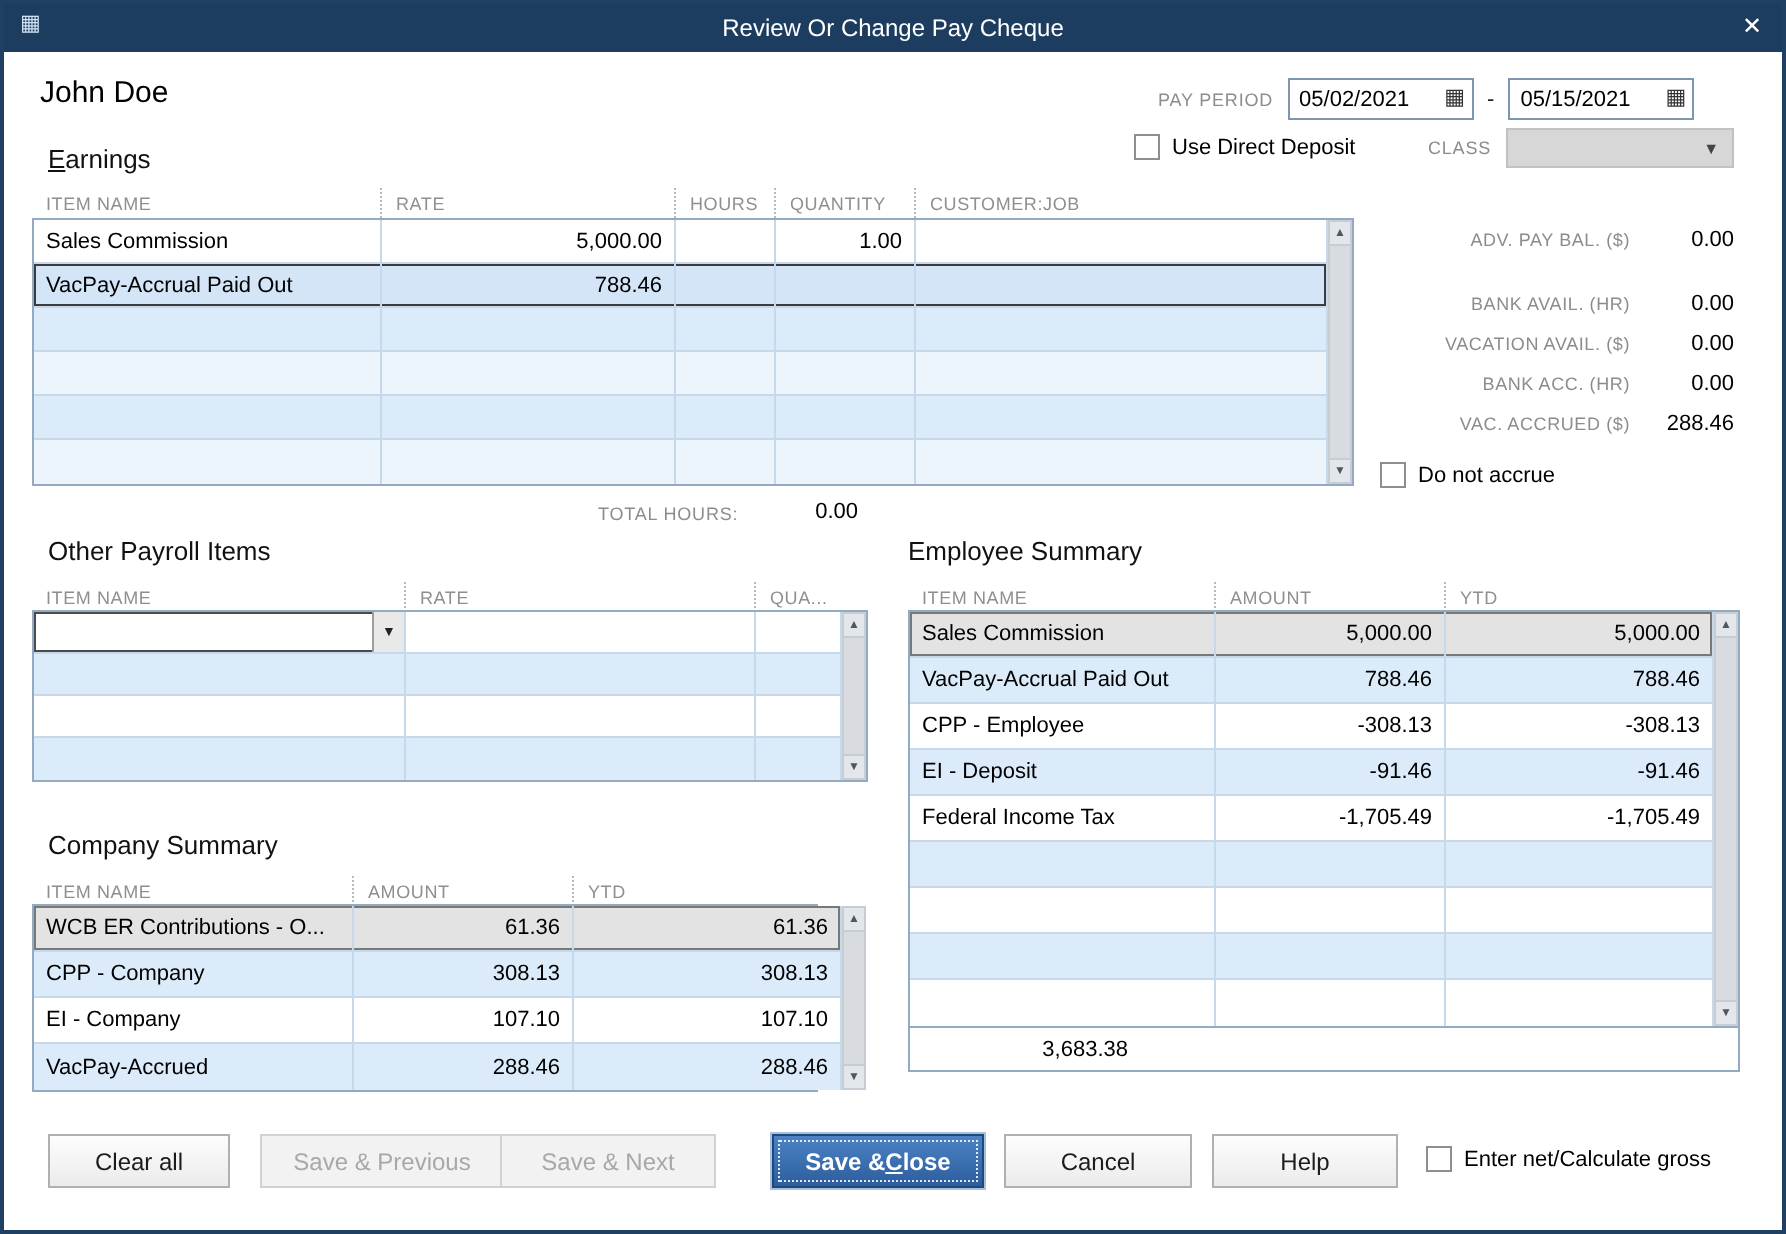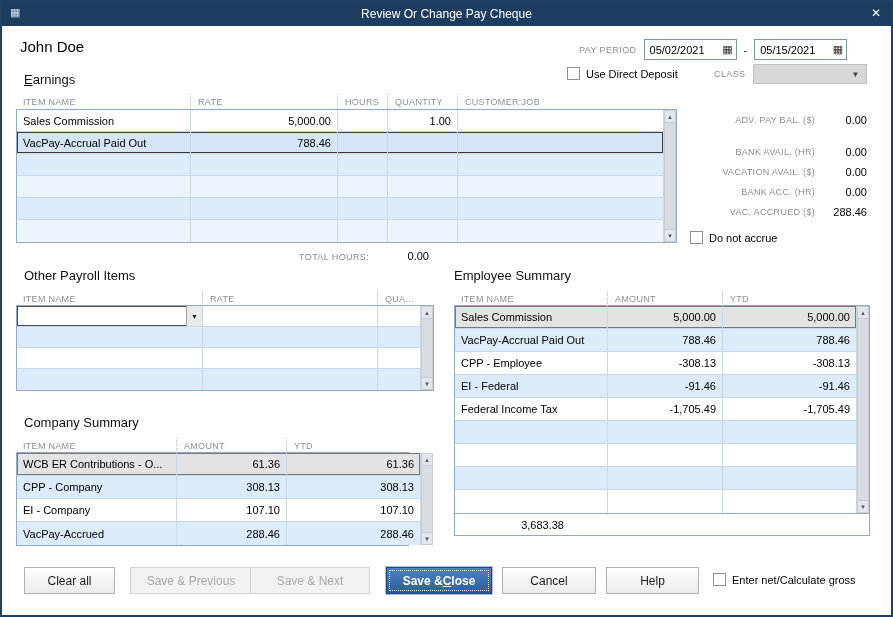--- a/index.html
+++ b/index.html
@@ -257,21 +257,21 @@
           <div class="tcell w-s1">VacPay-Accrual Paid Out</div>
           <div class="tcell w-s2 num">788.46</div>
           <div class="tcell w-s3 num">788.46</div>
         </div>
         <div class="trow h23 row-white">
           <div class="tcell w-s1">CPP - Employee</div>
           <div class="tcell w-s2 num">-308.13</div>
           <div class="tcell w-s3 num">-308.13</div>
         </div>
         <div class="trow h23 row-blue">
-          <div class="tcell w-s1">EI - Federal</div>
+          <div class="tcell w-s1">EI - Deposit</div>
           <div class="tcell w-s2 num">-91.46</div>
           <div class="tcell w-s3 num">-91.46</div>
         </div>
         <div class="trow h23 row-white">
           <div class="tcell w-s1">Federal Income Tax</div>
           <div class="tcell w-s2 num">-1,705.49</div>
           <div class="tcell w-s3 num">-1,705.49</div>
         </div>
         <div class="trow h23 row-blue">
           <div class="tcell w-s1"></div>
@@ -338,21 +338,21 @@
     </div>
     <div class="vscroll">
       <span class="sarrow">▲</span>
       <div class="sthumb"></div>
       <span class="sarrow">▼</span>
     </div>
   </div>
 
   <button class="btn" style="left:22px;width:91px">Clear all</button>
   <button class="btn disabled" style="left:128px;width:122px">Save &amp; Previous</button>
-  <button class="btn disabled" style="left:248px;width:120px">Save &amp; Next</button>
+  <button class="btn disabled" style="left:248px;width:108px">Save &amp; Next</button>
   <button class="btn primary" style="left:384px;width:106px">
       <span>Save &amp; </span>
       <span class="accel">C</span>
       <span>lose</span>
     </button>
   <button class="btn" style="left:500px;width:94px">Cancel</button>
   <button class="btn" style="left:604px;width:93px">Help</button>
 
   <div class="net-row">
     <span class="checkbox"></span>

